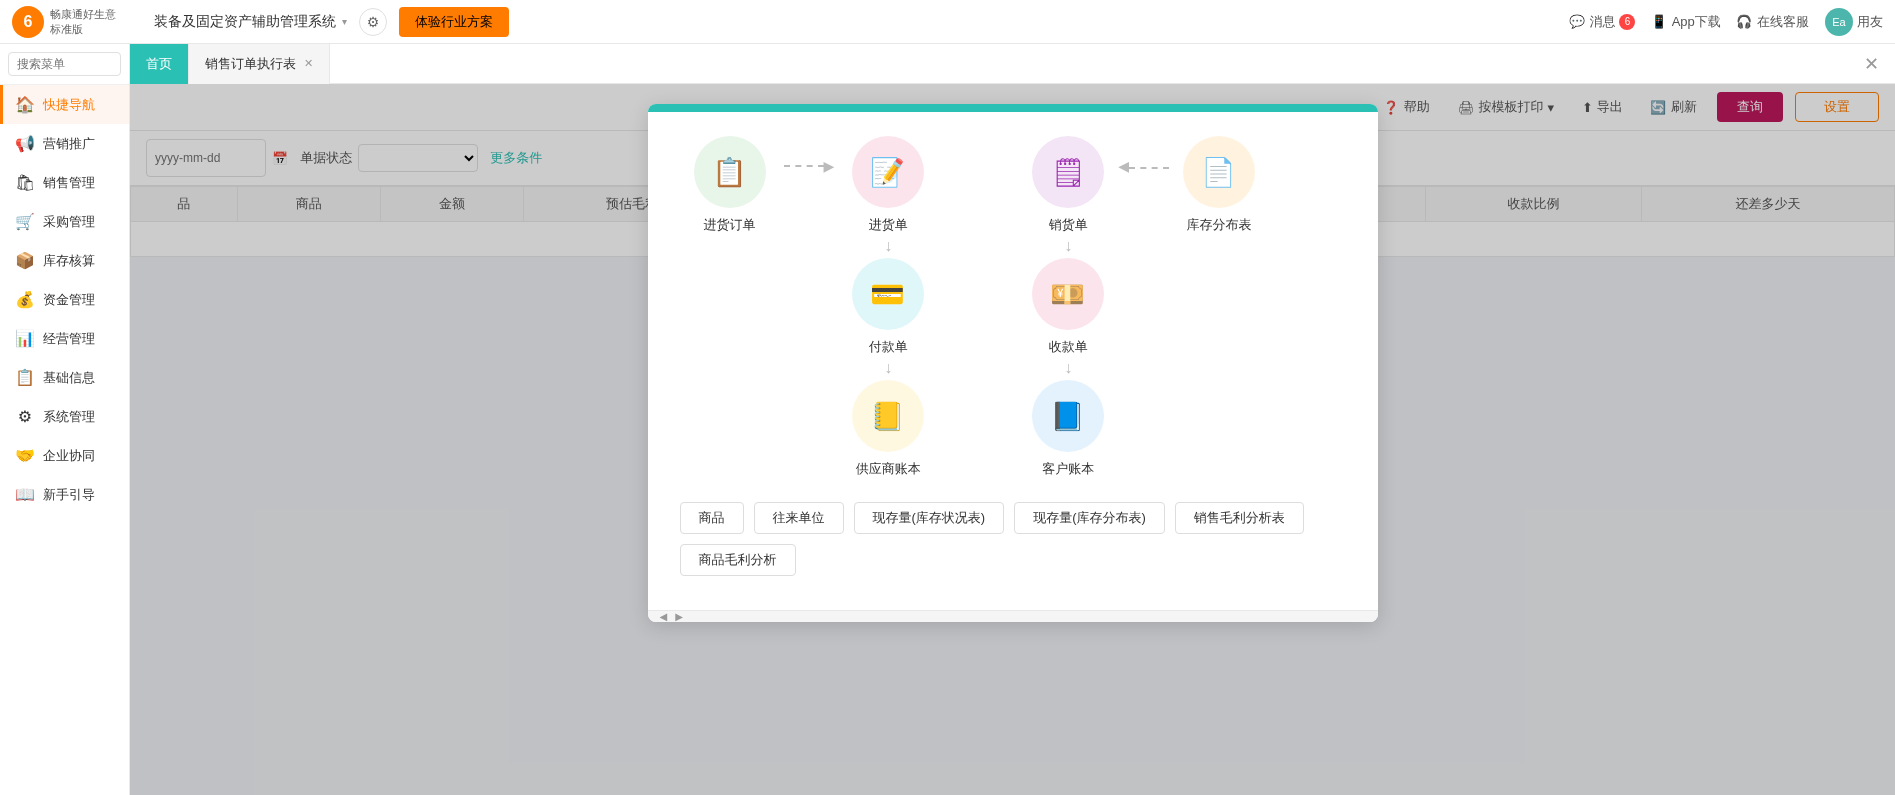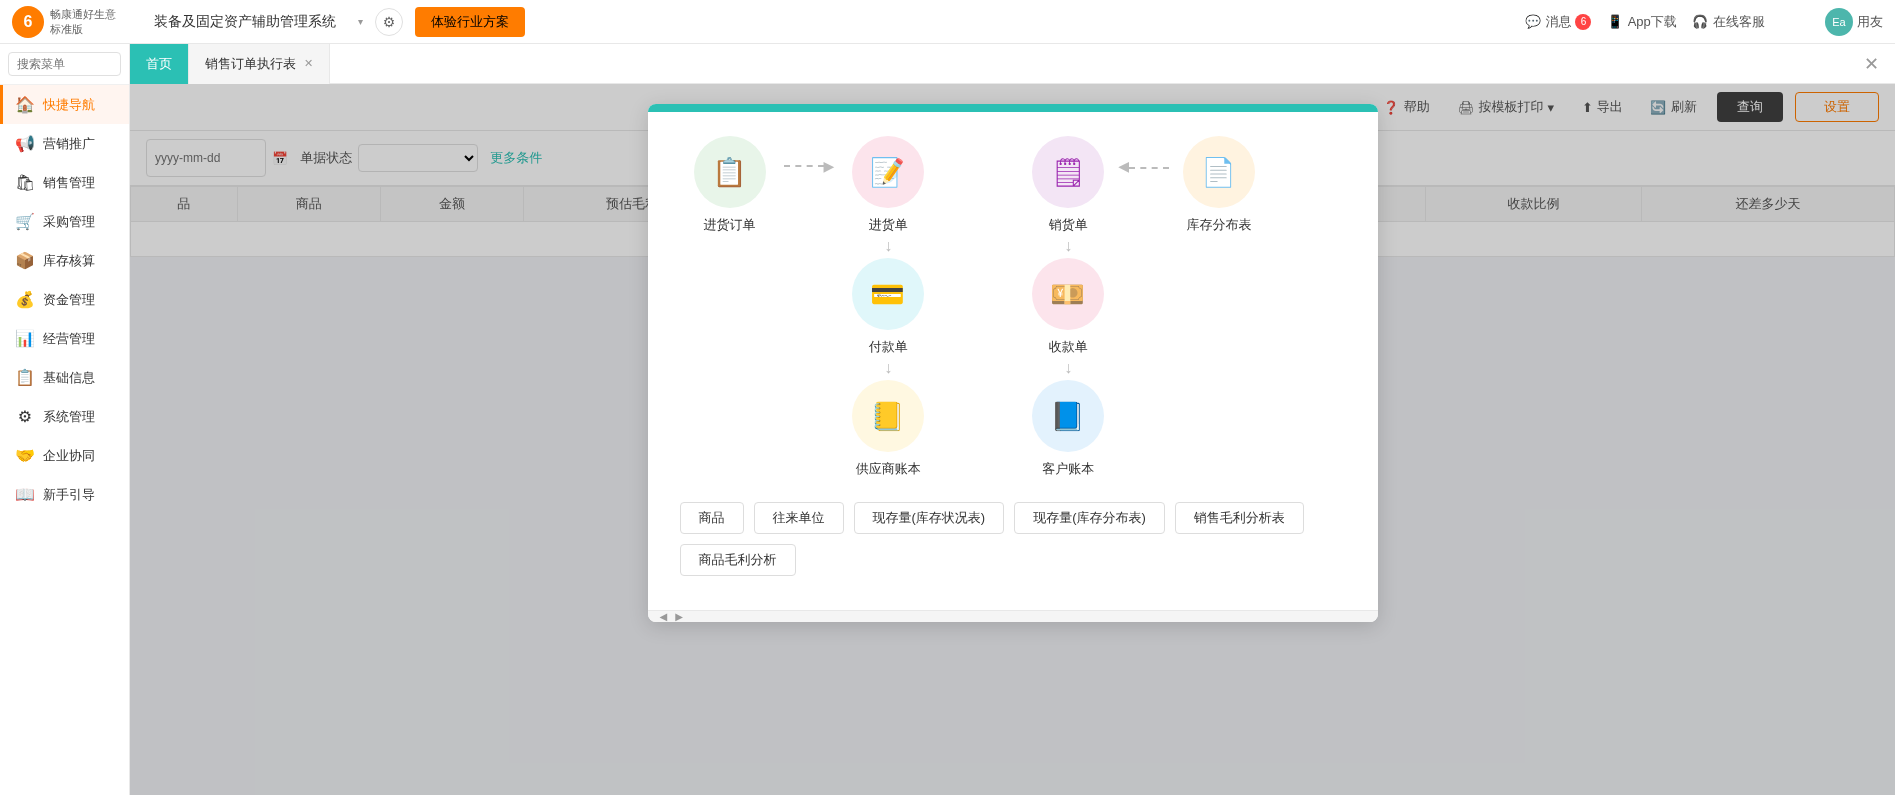--- a/index.html
+++ b/index.html
@@ -11,21 +11,21 @@
     .main-area { display: flex; flex: 1; overflow: hidden; }
     .sidebar { width: 130px; background: #fff; border-right: 1px solid #e8e8e8; display: flex; flex-direction: column; }
     .content-area { flex: 1; display: flex; flex-direction: column; background: #f0f2f5; }
     .tab-bar { display: flex; align-items: center; background: #fff; height: 40px; border-bottom: 1px solid #e8e8e8; padding-left: 0; }
     .page-content { flex: 1; padding: 0; position: relative; overflow: hidden; }
 
     
     .logo-section { display: flex; align-items: center; gap: 6px; width: 130px; min-width: 130px; }
     .logo-icon { width: 32px; height: 32px; background: #ff7c00; border-radius: 50%; display: flex; align-items: center; justify-content: center; color: white; font-size: 16px; font-weight: bold; }
     .logo-text { font-size: 11px; color: #666; line-height: 1.3; }
-    .system-title { display: flex; align-items: center; gap: 22px; font-size: 14px; color: #333; font-weight: 500; }
+    .system-title { display: flex; align-items: center; gap: 6px; font-size: 14px; color: #333; font-weight: 500; }
     .system-title .arrow-down { color: #999; font-size: 10px; }
     .gear-btn { width: 28px; height: 28px; border-radius: 50%; border: 1px solid #e0e0e0; display: flex; align-items: center; justify-content: center; cursor: pointer; color: #666; font-size: 14px; }
     .trial-btn { background: #ff7c00; color: #000000; border: none; padding: 6px 16px; border-radius: 4px; cursor: pointer; font-size: 13px; }
     .top-right { margin-left: auto; display: flex; align-items: center; gap: 16px; font-size: 13px; color: #555; }
     .top-right-item { display: flex; align-items: center; gap: 4px; cursor: pointer; }
     .badge { background: #ff4444; color: white; border-radius: 10px; padding: 0 5px; font-size: 10px; min-width: 16px; height: 16px; display: inline-flex; align-items: center; justify-content: center; }
 
     
     .sidebar-search { padding: 8px; border-bottom: 1px solid #f0f0f0; }
     .sidebar-search input { width: 100%; padding: 4px 8px; border: 1px solid #e0e0e0; border-radius: 4px; font-size: 12px; }
@@ -36,21 +36,21 @@
     
     .tab { padding: 8px 16px; height: 40px; display: flex; align-items: center; gap: 8px; cursor: pointer; border-right: 1px solid #e8e8e8; font-size: 13px; color: #555; }
     .tab.home { background: #2bc0b4; color: white; font-weight: 500; }
     .tab.active { background: #f5f5f5; color: #333; }
     .tab .close-btn { color: #999; font-size: 11px; cursor: pointer; }
     .tab-close-all { margin-left: auto; padding: 0 16px; font-size: 18px; color: #999; cursor: pointer; }
 
     
     .page-toolbar { display: flex; align-items: center; padding: 8px 16px; background: #fff; border-bottom: 1px solid #e8e8e8; gap: 12px; }
     .toolbar-btn { display: flex; align-items: center; gap: 4px; color: #555; font-size: 13px; cursor: pointer; padding: 4px 8px; }
-    .query-btn { background: #404040; color: white; border: none; padding: 6px 20px; border-radius: 4px; cursor: pointer; font-size: 13px; }
+    .query-btn { background: #be185d; color: white; border: none; padding: 6px 20px; border-radius: 4px; cursor: pointer; font-size: 13px; }
     .setting-btn { background: #fff; color: #ff7c00; border: 1px solid #ff7c00; padding: 5px 28px; border-radius: 4px; cursor: pointer; font-size: 13px; }
 
     
     .filter-bar { display: flex; align-items: center; padding: 8px 16px; background: #fff; border-bottom: 1px solid #e8e8e8; gap: 12px; flex-wrap: wrap; }
     .filter-item { display: flex; align-items: center; gap: 6px; }
     .filter-input { border: 1px solid #e0e0e0; border-radius: 4px; padding: 18px 8px; font-size: 12px; height: 28px; }
     .filter-select { border: 1px solid #e0e0e0; border-radius: 4px; padding: 4px 8px; font-size: 12px; height: 28px; background: #fff; min-width: 120px; }
     .more-conditions { color: #2bc0b4; cursor: pointer; font-size: 13px; }
 
     
@@ -91,21 +91,21 @@
     .cf-btn { padding: 6px 18px; border: 1px solid #ddd; border-radius: 4px; background: #fff; font-size: 13px; color: #333; cursor: pointer; }
 
     
     .popup-scroll { height: 12px; background: #f5f5f5; display: flex; align-items: center; padding: 0 8px; border-top: 1px solid #e8e8e8; }
     .popup-scroll-arrow { color: #999; font-size: 10px; cursor: pointer; padding: 0 4px; }
 
     
     .right-content { flex: 1; display: flex; flex-direction: column; }
 
     
-    .user-ea { background: #4db6ac; color: white; border-radius: 50%; width: 28px; height: 28px; display: flex; align-items: center; justify-content: center; font-size: 11px; margin-left: 44px; }
+    .user-ea { background: #4db6ac; color: white; border-radius: 50%; width: 28px; height: 28px; display: flex; align-items: center; justify-content: center; font-size: 11px; }
   </style>
 </head>
 <body>
 
 <div class="app-container">
 
   <div class="top-bar">
     <div class="logo-section">
       <div class="logo-icon">6</div>
       <div class="logo-text">

